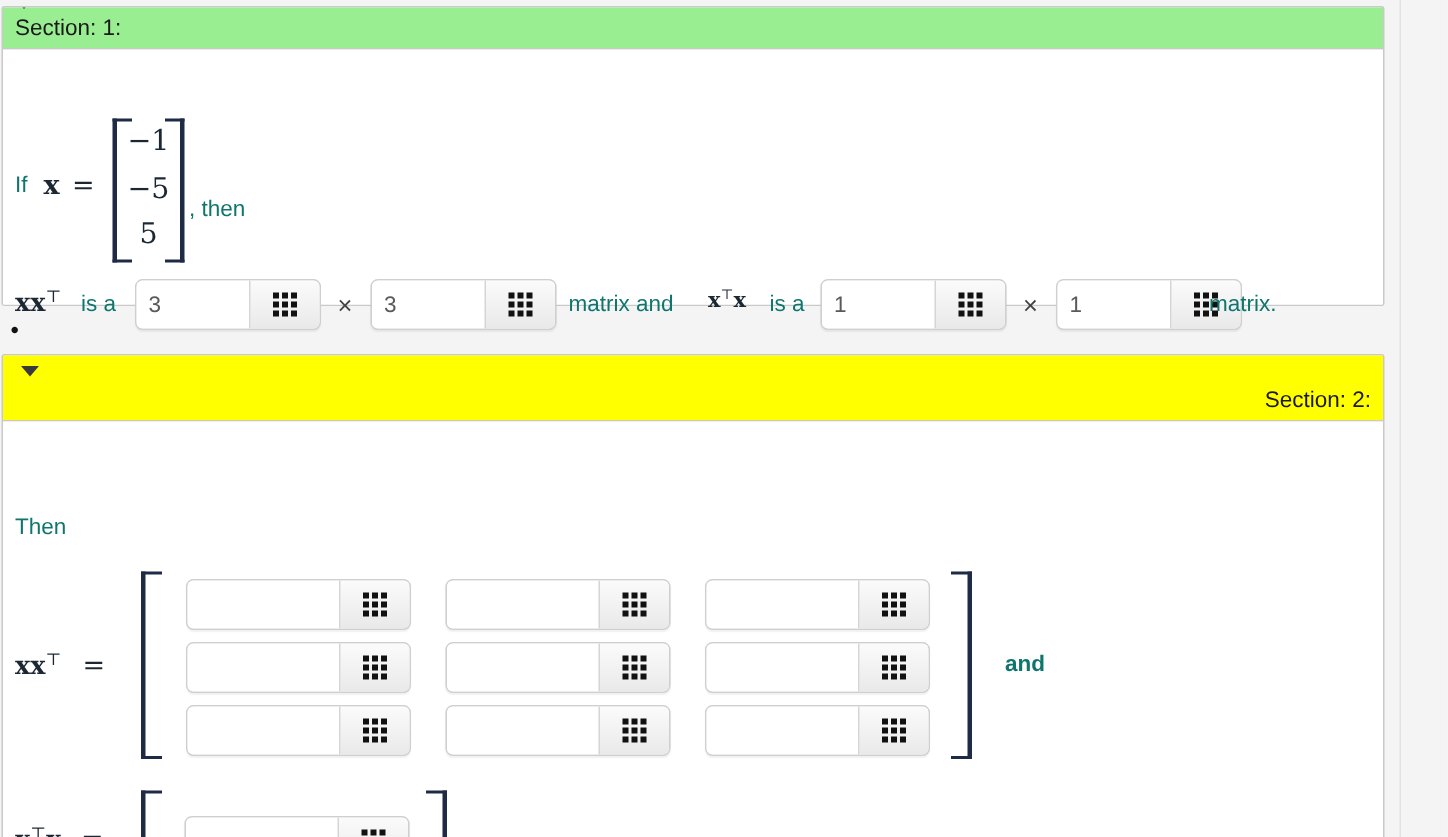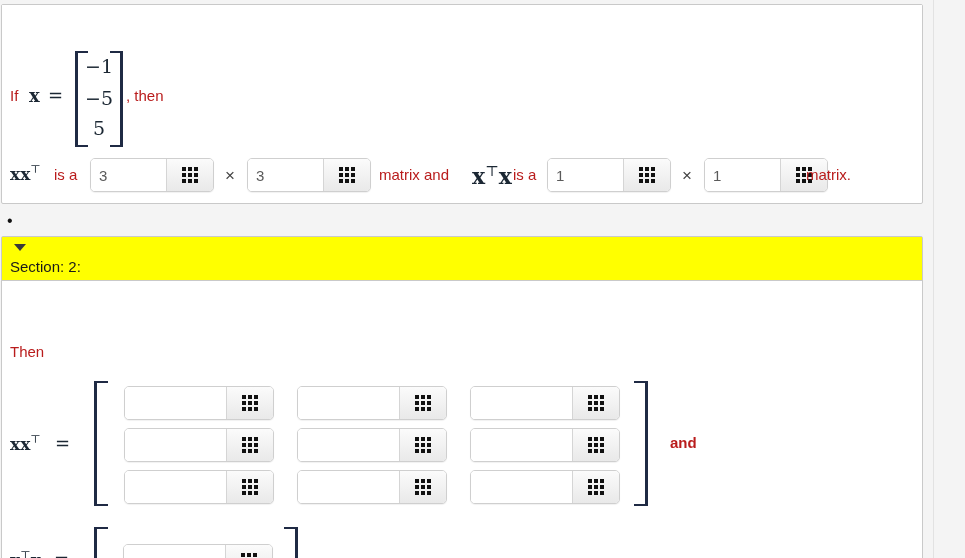--- a/index.html
+++ b/index.html
@@ -63,21 +63,21 @@
   .mbf { font-weight: bold; font-family: "DejaVu Serif","Liberation Serif",serif; }
   .sup-t {
     font-size: 0.66em;
     vertical-align: super;
     font-weight: normal;
     font-family: "DejaVu Serif","Liberation Serif",serif;
   }
   .txt {
     font-family: "Liberation Sans", sans-serif;
     font-size: 15px;
-    color: #b91c1c;
+    color: #0f766e;
   }
 
   
   .brk {
     position: absolute;
     box-sizing: border-box;
     border-top: 2px solid #1f2a44;
     border-bottom: 2px solid #1f2a44;
   }
   .brk-l { border-left: 3px solid #1f2a44; }
@@ -153,35 +153,39 @@
     border-left: 1px solid #e2e2e2;
   }
 </style>
 </head>
 <body>
 
 <div id="page">
 
   <div class="panel" style="top:4px; height:200px;">
 
+    <div class="panel-header hdr-green">
+      <span class="collapse-tri" style="left:8px; top:-6px;"></span>
+      <span>Section: 1:</span>
+    </div>
 
     <div class="panel-body" style="height:170px;">
 
       <span class="abs txt" style="left:8px; top:82px;">If</span>
       <span class="abs math mbf" style="left:27px; top:80px; font-size:18px;">x</span>
       <span class="abs math" style="left:46px; top:80px; font-size:18px;">=</span>
 
       <div class="brk brk-l" style="left:73px; top:46px; width:13px; height:96px;"></div>
       <div class="brk brk-r" style="left:108px; top:46px; width:13px; height:96px;"></div>
 
       <span class="vecval" style="left:77px; top:50px;">−1</span>
       <span class="vecval" style="left:77px; top:82px;">−5</span>
       <span class="vecval" style="left:77px; top:112px;">5</span>
 
-      <span class="abs txt" style="left:124px; top:82px;">, then</span>
+      <span class="abs txt" style="left:124px; top:98px;">, then</span>
 
       <span class="abs math mbf" style="left:8px; top:158px; font-size:17px;"><span>xx</span><span class="sup-t">⊤</span></span>
 
       <span class="abs txt" style="left:52px; top:161px;">is a</span>
 
       <div class="inputgrp" style="left:88px; top:153px; width:124px;">
         <input type="text" value="3" style="">
         <span class="gridbtn">
           <span class="gridicon">
             <i></i>
@@ -211,21 +215,21 @@
               <i></i>
               <i></i>
               <i></i>
               <i></i>
           </span>
         </span>
       </div>
 
       <span class="abs txt" style="left:377px; top:161px;">matrix and</span>
 
-      <span class="abs math mbf" style="left:470px; top:158px; font-size:22px;"><span>x</span><span class="sup-t">⊤</span><span>x</span></span>
+      <span class="abs math mbf" style="left:470px; top:158px; font-size:14px;"><span>x</span><span class="sup-t">⊤</span><span>x</span></span>
 
       <span class="abs txt" style="left:511px; top:161px;">is a</span>
 
       <div class="inputgrp" style="left:545px; top:153px; width:124px;">
         <input type="text" value="1" style="">
         <span class="gridbtn">
           <span class="gridicon">
             <i></i>
               <i></i>
               <i></i>
@@ -259,21 +263,21 @@
       </div>
 
       <span class="abs txt" style="left:804px; top:161px;">matrix.</span>
     </div>
   </div>
 
   <span class="abs bullet" style="left:7px; top:213px;">•</span>
 
   <div class="panel" style="top:236px; height:330px;">
 
-    <div class="panel-header hdr-yellow" style="height:44px; line-height:60px;">
+    <div class="panel-header hdr-yellow" style="height:44px; line-height:60px;text-align:right;">
       <span class="collapse-tri" style="left:12px; top:7px;"></span>
       <span>Section: 2:</span>
     </div>
 
     <div class="panel-body" style="height:285px;">
 
       <span class="abs txt" style="left:8px; top:62px;">Then</span>
 
       <span class="abs math mbf" style="left:8px; top:152px; font-size:17px;"><span>xx</span><span class="sup-t">⊤</span></span>
       <span class="abs math" style="left:53px; top:152px; font-size:18px;">=</span>

